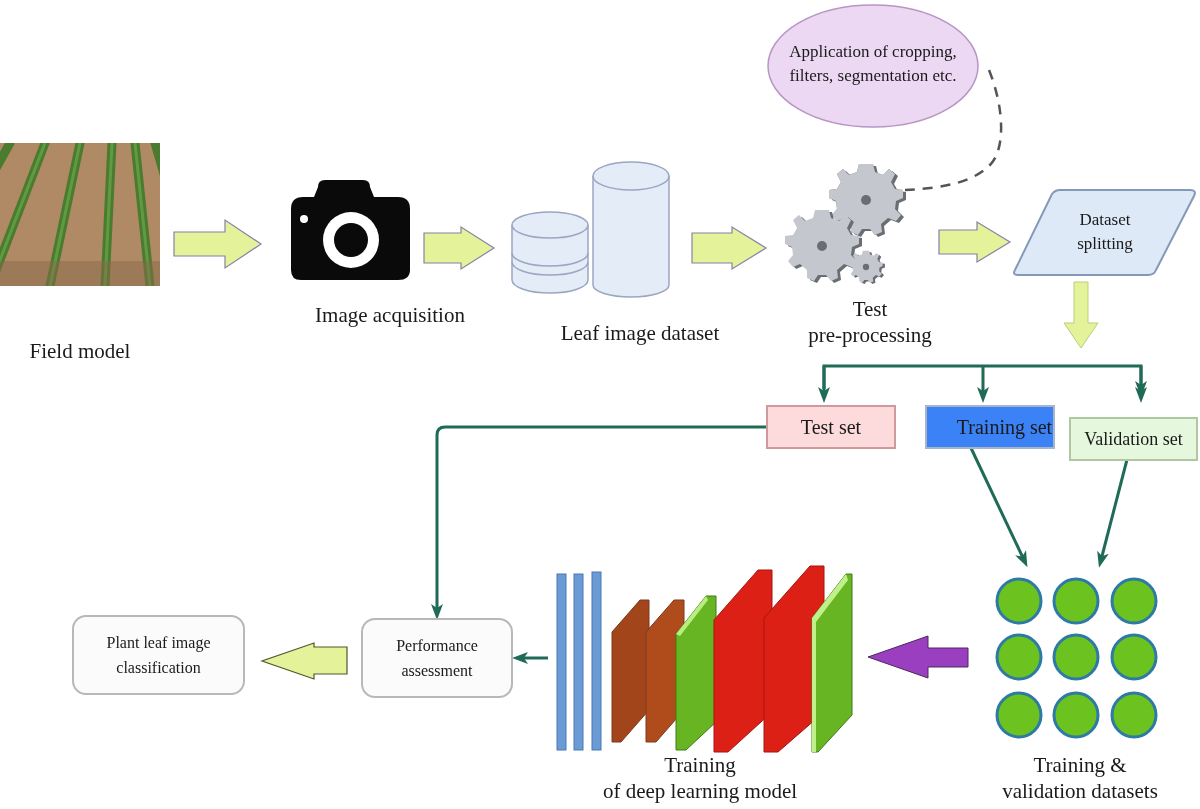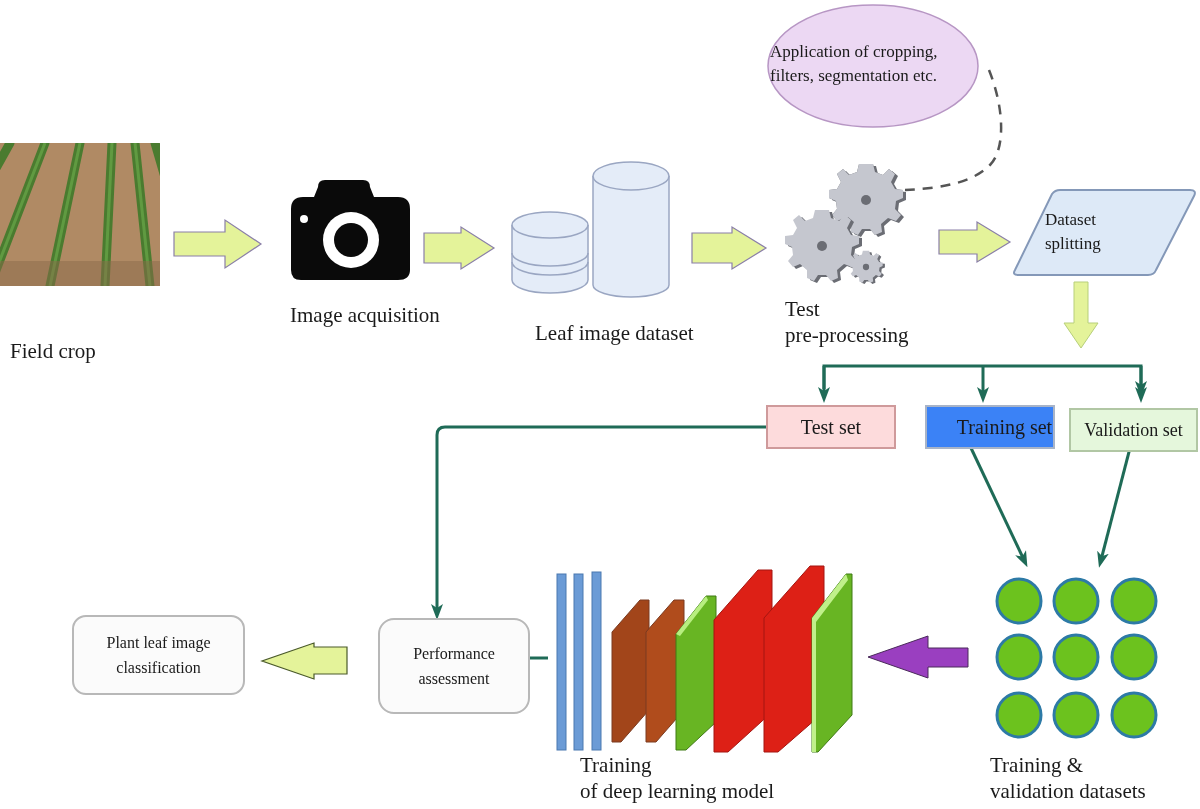--- a/index.html
+++ b/index.html
@@ -1,19 +1,19 @@
 <!DOCTYPE html>
 <html><head>
 <meta charset="utf-8">
 <style>
   html, body { margin: 0; padding: 0; background: #ffffff; }
   body { width: 1200px; height: 809px; position: relative; overflow: hidden;
          font-family: "Liberation Serif", "DejaVu Serif", serif; color: #1a1a1a; }
   svg.canvas { position: absolute; left: 0; top: 0; }
-  .label { position: absolute; font-size: 21px; line-height: 26px; white-space: nowrap; }
+  .label { position: absolute; text-align: center; font-size: 21px; line-height: 26px; white-space: nowrap; }
   .box { position: absolute; display: flex; align-items: center; justify-content: center;
          text-align: center; font-size: 19px; line-height: 24px; box-sizing: border-box; }
   .set-box { border: 2px solid #a9a9a9; font-size: 20px; }
   .test-set { background: #fddbdc; border-color: #cf9a9b; }
   .train-set { background: #3b82f6; border-color: #a8b4c8; padding-left: 29px; }
   .val-set { background: #e5f7dc; border-color: #b1c7a4; }
   .round-box { background: #fbfbfb; border: 2px solid #b8b8b8; border-radius: 14px; font-size: 16px; line-height: 25px; }
   .field { position: absolute; left: 0; top: 143px; width: 160px; height: 143px; overflow: hidden;
            background: linear-gradient(180deg, #a78a6a 0%, #b5916b 40%, #a17a55 100%); }
 </style>
@@ -154,47 +154,47 @@
 
     <path d="M812,618 L846,574 L852,574 L852,715 L818,752 L812,752 Z" fill="#68b523" stroke="#3f7a15" stroke-width="1"></path>
     <path d="M812,618 L846,574 L848,580 L816,622 L816,752 L812,752 Z" fill="#c0f08a"></path>
   </g>
 
   <path d="M548,658 L520,658" fill="none" stroke="#1f6b57" stroke-width="3" marker-end="url(#ah2)"></path>
 
   <path d="M347,647 L314,647 L314,643 L262,661 L314,679 L314,674 L347,674 Z" fill="#e4f39a" stroke="#4a5a2a" stroke-width="1.2"></path>
 </svg>
 
-<div class="label" style="left:10px; top:338px; width:140px;">Field crop</div>
+<div class="label" style="left:10px; top:338px; width:140px;">Field model</div>
 <div class="label" style="left:290px; top:302px; width:200px;">Image acquisition</div>
 <div class="label" style="left:535px; top:320px; width:210px;">Leaf image dataset</div>
 <div class="label" style="left:785px; top:296px; width:170px;">
   <div>Test</div>
   <div>pre-processing</div>
 </div>
 <div class="label" style="left:770px; top:40px; width:206px; font-size:17px; line-height:24px;">
   <div>Application of cropping,</div>
   <div>filters, segmentation etc.</div>
 </div>
 <div class="label" style="left:1045px; top:208px; width:120px; font-size:17px; line-height:24px;">
   <div>Dataset</div>
   <div>splitting</div>
 </div>
 
 <div class="box set-box test-set" style="left:766px; top:405px; width:130px; height:44px;">Test set</div>
 <div class="box set-box train-set" style="left:925px; top:405px; width:130px; height:44px;">Training set</div>
-<div class="box set-box val-set" style="left:1069px; top:408px; width:129px; height:44px; font-size:18px;">Validation set</div>
+<div class="box set-box val-set" style="left:1069px; top:417px; width:129px; height:44px; font-size:18px;">Validation set</div>
 
 <div class="box round-box" style="left:72px; top:615px; width:173px; height:80px;">
   <div>
     <div>Plant leaf image</div>
     <div>classification</div>
   </div>
 </div>
-<div class="box round-box" style="left:378px; top:618px; width:152px; height:96px;border-radius:16px;">
+<div class="box round-box" style="left:361px; top:618px; width:152px; height:80px;">
   <div>
     <div>Performance</div>
     <div>assessment</div>
   </div>
 </div>
 
 <div class="label" style="left:580px; top:752px; width:240px;">
   <div>Training</div>
   <div>of deep learning model</div>
 </div>

